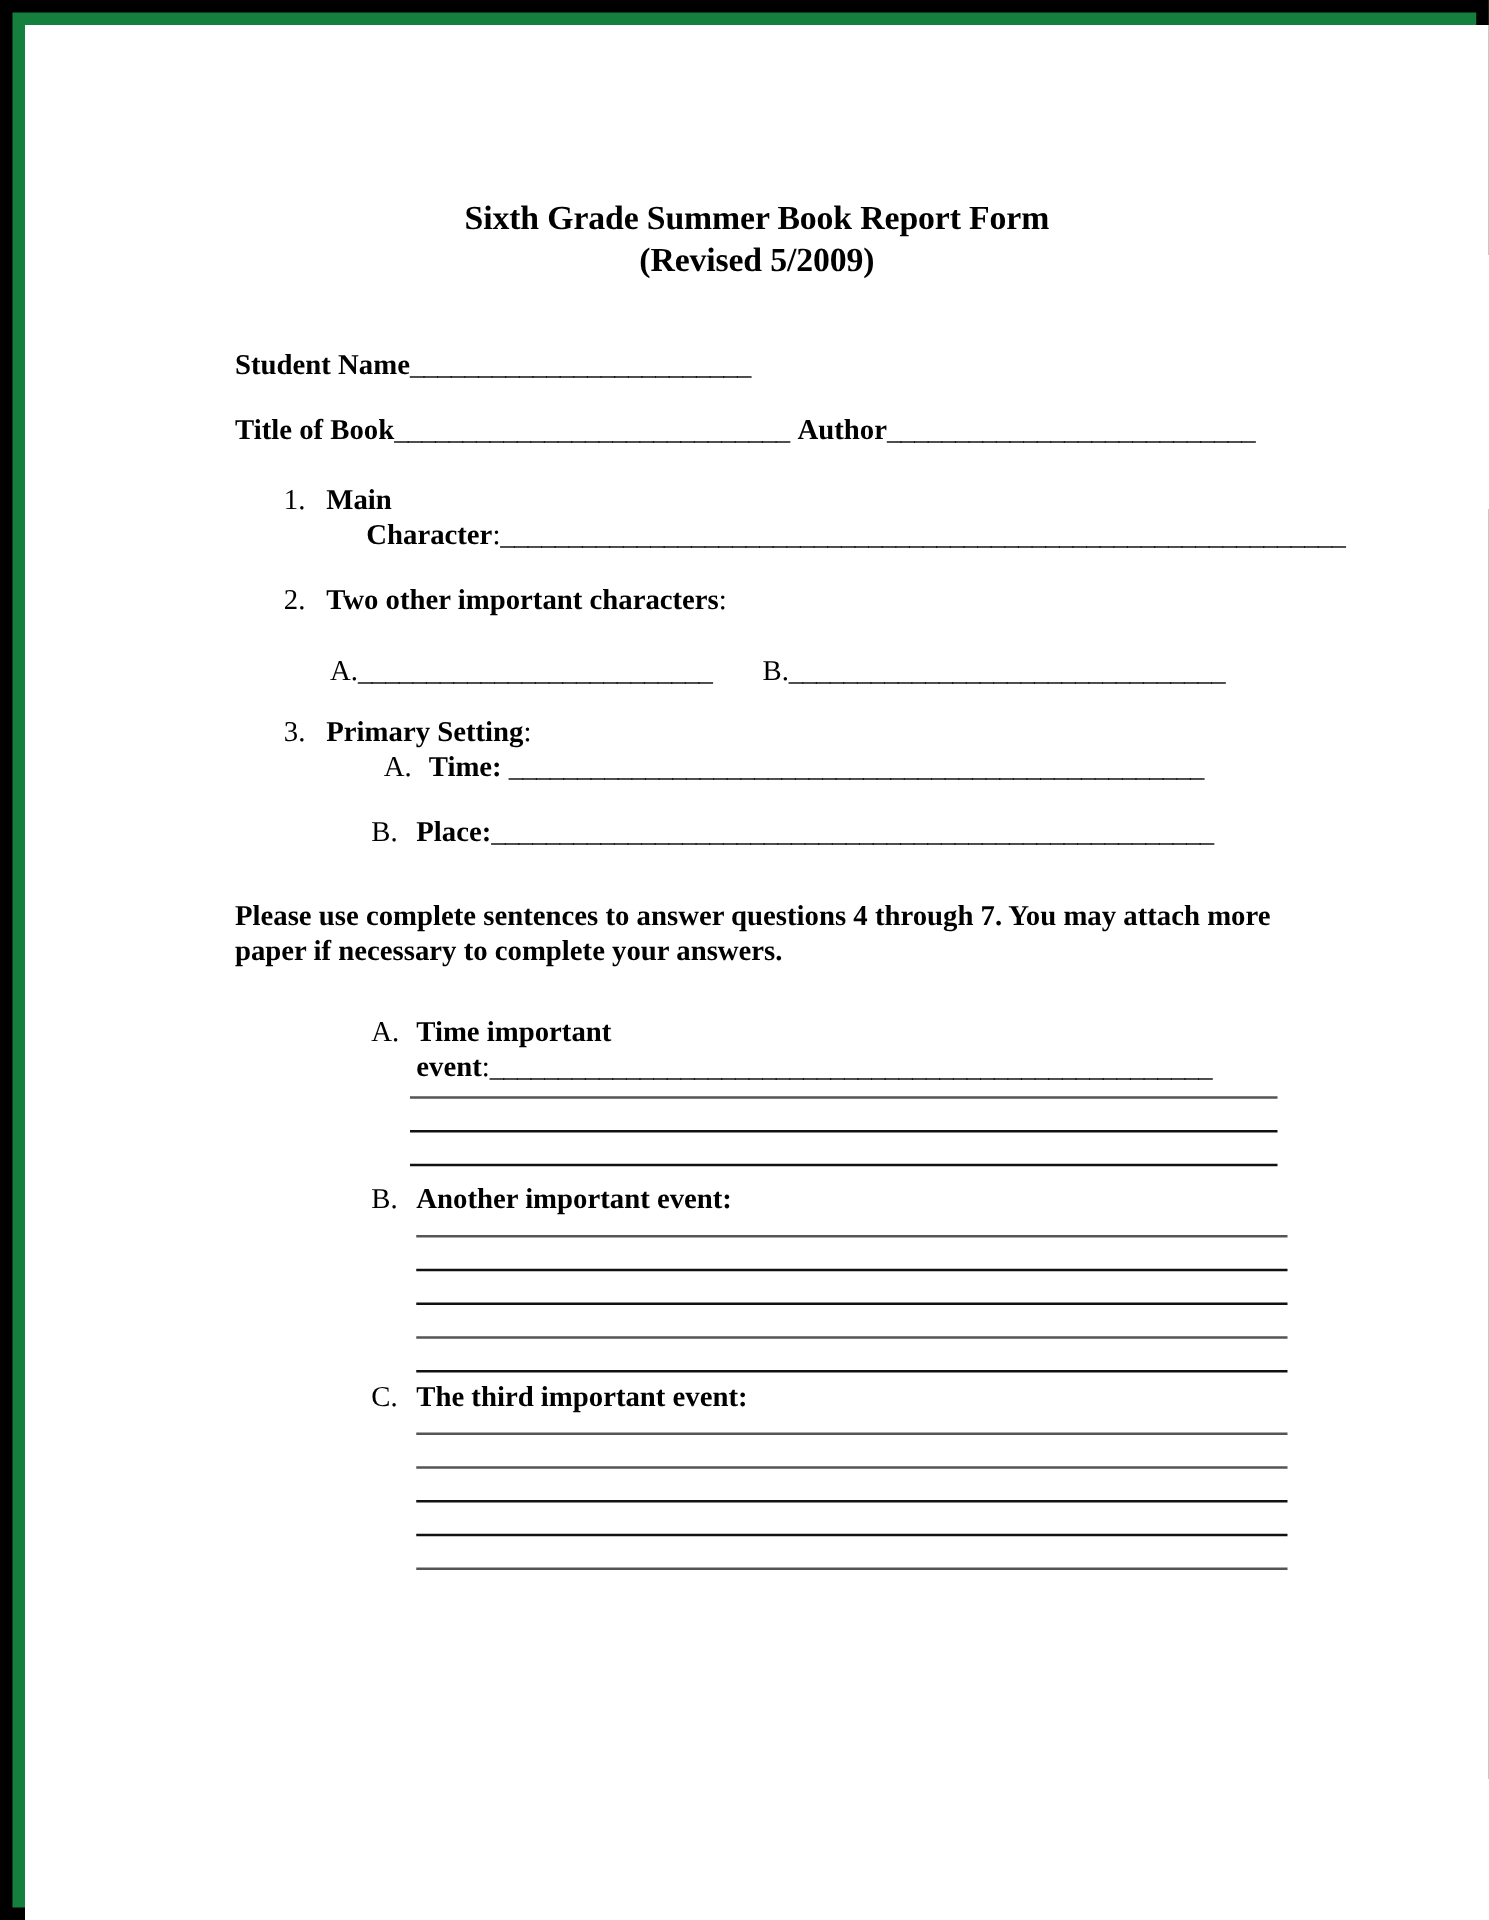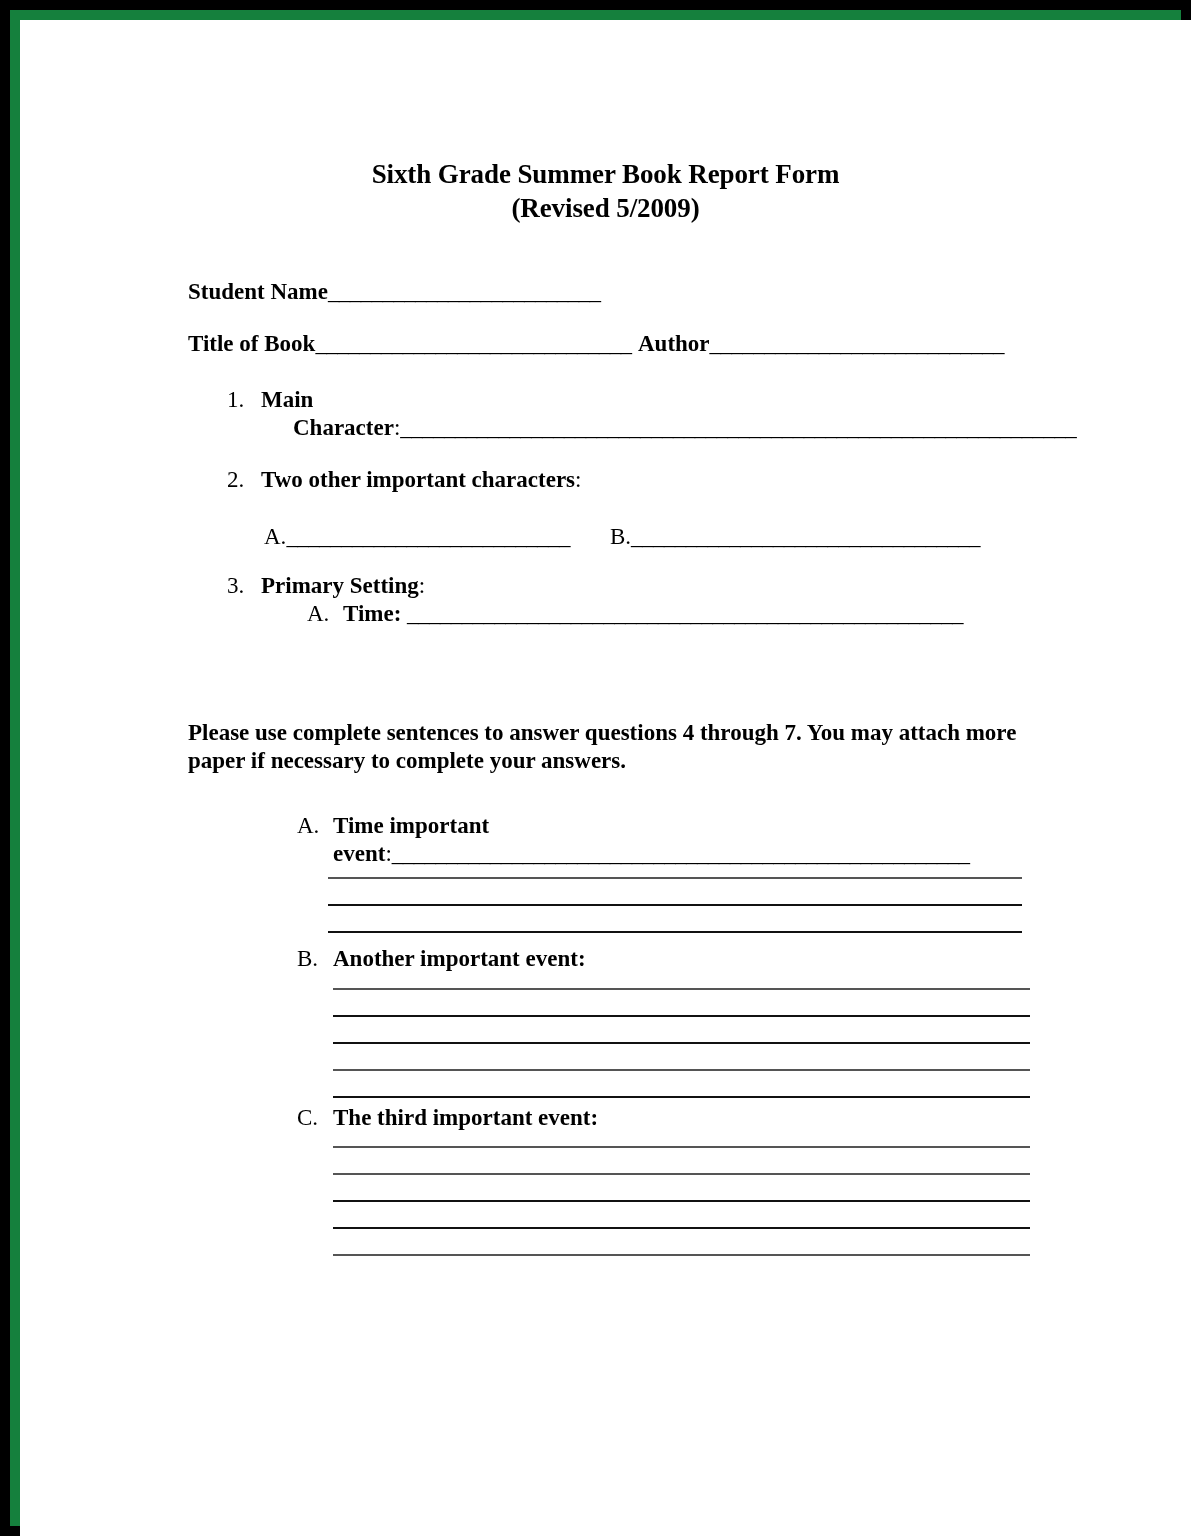--- a/index.html
+++ b/index.html
@@ -136,20 +136,23 @@
       <span class="r">A.</span><span class="ul">__________________________</span>
     </div>
 
     <div class="num-item" style="left:207px; top:552px;">
       <span class="marker">3.</span><span class="b">Primary Setting</span><span class="r">:</span>
     </div>
     <div class="num-item" style="left:287px; top:580px;">
       <span class="sub-marker">A.</span><span class="b">Time:</span>
       <span class="ul">___________________________________________________</span>
     </div>
+    <div class="num-item" style="left:277px; top:632px;">
+      <span class="sub-marker marker-b">B.</span><span class="b">Place:</span><span class="ul">_____________________________________________________</span>
+    </div>
 
     <div class="para" style="left:168px; top:686px;margin-top:13px;">Please use complete sentences to answer questions 4 through 7.  You may attach more paper if necessary to complete your answers.</div>
 
 
     <div class="num-item" style="left:277px; top:792px;">
       <span class="sub-marker">A.</span><span class="b">Time important</span>
     </div>
     <div class="num-item" style="left:313px; top:820px;">
       <span class="b">event</span><span class="r">:</span><span class="ul">_____________________________________________________</span>
     </div>

